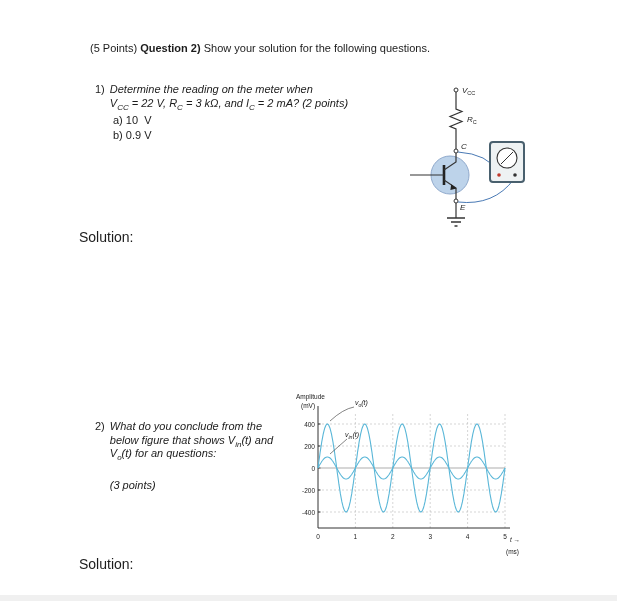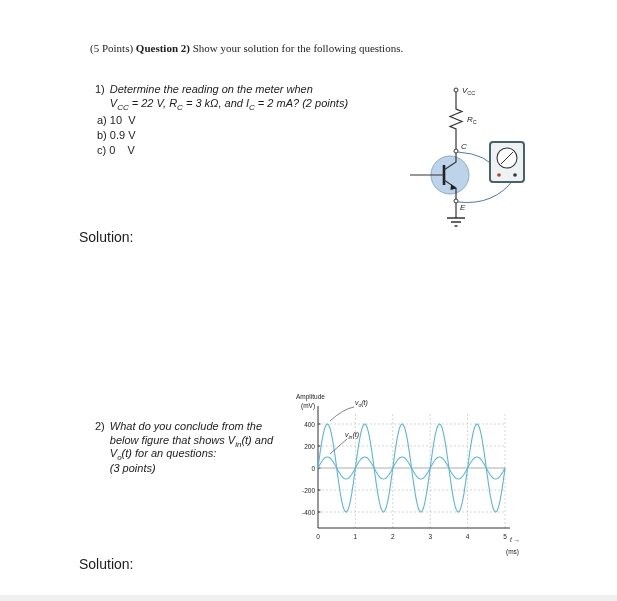--- a/index.html
+++ b/index.html
@@ -1,31 +1,31 @@
 <!DOCTYPE html>
 <html><head>
 <meta charset="utf-8">
 <style>
   * { margin:0; padding:0; box-sizing:border-box; }
   html,body { width:617px; height:601px; }
   body { background:#ffffff; font-family:"Liberation Sans", sans-serif; color:#1c1c1c; position:relative; overflow:hidden; }
   .abs { position:absolute; }
-  .header { left:90px; top:42px; font-size:11px;font-family:Liberation Serif, serif; }
+  .header { left:90px; top:42px; font-size:11px; }
   .bold { font-weight:bold; }
   sub { font-size:8px; line-height:0; }
   .qblock { font-size:11px; }
   #q1 { left:95px; top:83px; width:300px; }
   #q2 { left:95px; top:420px; width:205px; }
   .qrow { display:flex; }
   .qnum { margin-right:5px; white-space:nowrap; }
   .qtext { line-height:13.5px;font-style:italic; }
   #q2 .qtext { width:182px; }
-  .opts { margin-left:2px; margin-top:3px; }
+  .opts { margin-left:18px; margin-top:3px; }
   .opt { line-height:15px; white-space:pre; }
-  .points-line { margin-top:1px; }
+  .points-line { margin-top:18px; }
   .sol { font-size:14px; color:#1c1c1c;margin-left:16px; }
   #solution1 { left:63px; top:229px; }
   #solution2 { left:63px; top:556px; }
 
   
   #circuit { left:398px; top:80px; }
   .wire { stroke:#333; stroke-width:1.2; fill:none; }
   .node { fill:#fff; stroke:#333; stroke-width:1; }
   .tbody { fill:#bdd3ea; stroke:#8fa9cc; stroke-width:1; }
   .tbar { stroke:#222; stroke-width:2.6; }
@@ -61,21 +61,20 @@
   <div class="qrow">
     <span class="qnum">1)</span>
     <div class="qtext">
       <div>Determine the reading on the meter when</div>
       <div><span>V</span><sub>CC</sub><span> = 22 V, R</span><sub>C</sub><span> = 3 kΩ, and I</span><sub>C</sub><span> = 2 mA? (2 points)</span></div>
     </div>
   </div>
   <div class="opts">
     <div class="opt">a) 10  V</div>
     <div class="opt">b) 0.9 V</div>
-    <div class="opt">c) 0    V</div>
   </div>
 </div>
 
 <div class="abs sol" id="solution1">Solution:</div>
 
 <svg class="abs" id="circuit" width="140" height="170" viewBox="0 0 140 170">
   <circle cx="58" cy="10" r="2" class="node"></circle>
   <text x="64" y="13" class="clab"><tspan class="it">V</tspan><tspan class="csub" dy="2">CC</tspan></text>
   <line x1="58" y1="12" x2="58" y2="26" class="wire"></line>
   <polyline points="58,26 58,29 64,31.5 52,36.5 64,41.5 52,46.5 58,49 58,52" class="wire"></polyline>

